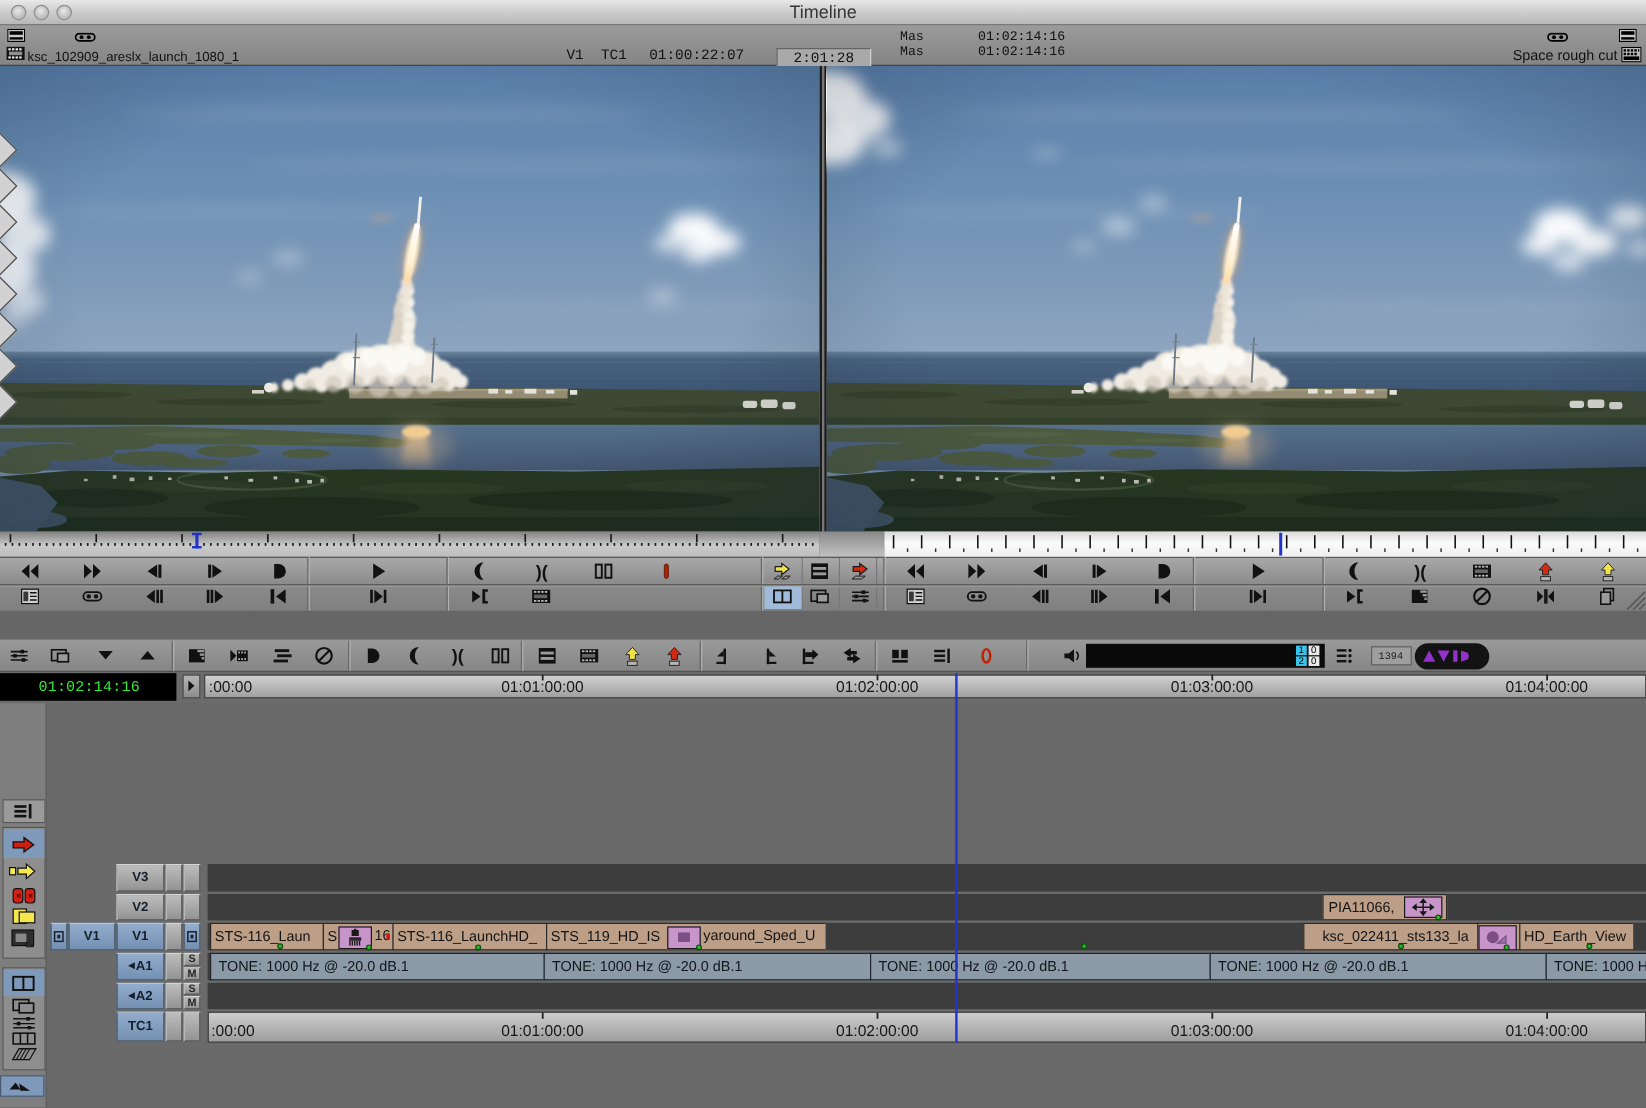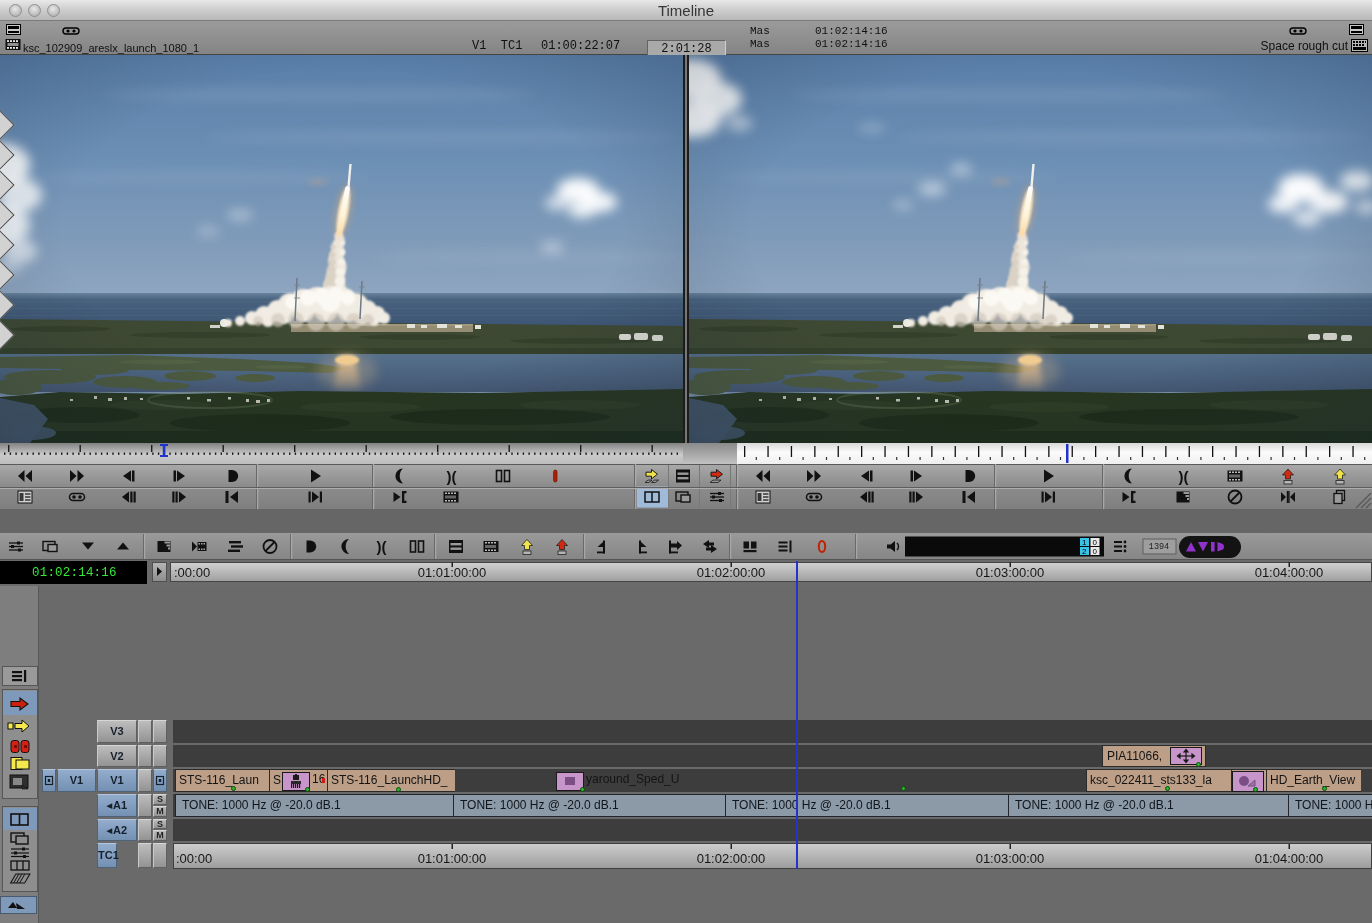--- a/index.html
+++ b/index.html
@@ -1218,21 +1218,21 @@
         <rect x="4.8" y="9" width="2.4" height="3" fill="#16202c"></rect>
       </svg></div>
     <div class="abs hbtn bbtn" style="left:97px;top:794px;width:40px;height:23px;line-height:21px;"><span style="font-size:7px;vertical-align:1px;">◀</span> A1</div>
     <div class="abs gbtn" style="left:138px;top:794px;width:14px;height:23px;"></div>
     <div class="abs gbtn" style="left:153px;top:794px;width:14px;height:11px;font-size:9px;font-weight:bold;text-align:center;line-height:9px;color:#222;">S</div>
     <div class="abs gbtn" style="left:153px;top:806px;width:14px;height:11px;font-size:9px;font-weight:bold;text-align:center;line-height:9px;color:#222;">M</div>
     <div class="abs hbtn bbtn" style="left:97px;top:819px;width:40px;height:22px;line-height:20px;"><span style="font-size:7px;vertical-align:1px;">◀</span> A2</div>
     <div class="abs gbtn" style="left:138px;top:819px;width:14px;height:22px;"></div>
     <div class="abs gbtn" style="left:153px;top:819px;width:14px;height:10px;font-size:9px;font-weight:bold;text-align:center;line-height:8px;color:#222;">S</div>
     <div class="abs gbtn" style="left:153px;top:830px;width:14px;height:11px;font-size:9px;font-weight:bold;text-align:center;line-height:9px;color:#222;">M</div>
-    <div class="abs hbtn bbtn" style="left:97px;top:843px;width:20px;height:25px;line-height:23px;">TC1</div>
+    <div class="abs hbtn bbtn" style="left:97px;top:843px;width:40px;height:25px;line-height:23px;">TC1</div>
     <div class="abs gbtn" style="left:138px;top:843px;width:14px;height:25px;"></div>
     <div class="abs gbtn" style="left:153px;top:843px;width:14px;height:25px;"></div>
     <div class="abs bbtn" style="left:42px;top:769px;width:14px;height:23px;"><svg width="12" height="21">
         <rect x="2.5" y="6.5" width="7" height="8" fill="none" stroke="#16202c" stroke-width="1.2"></rect>
         <rect x="4.8" y="9" width="2.4" height="3" fill="#16202c"></rect>
       </svg></div>
     <div class="abs hbtn bbtn" style="left:57px;top:769px;width:39px;height:23px;line-height:21px;">V1</div>
     <div class="abs lane" style="top:720px;height:23px;"></div>
     <div class="abs lane" style="top:745px;height:22px;"></div>
     <div class="abs lane" style="top:769px;height:23px;"></div>
@@ -1245,21 +1245,22 @@
           <line x1="8" y1="8" x2="22" y2="8"></line>
           <path d="M15,1.5 l-2,2.5 h4 Z"></path>
           <path d="M15,14.5 l-2,-2.5 h4 Z"></path>
           <path d="M6.5,8 l2.5,-2 v4 Z"></path>
           <path d="M23.5,8 l-2.5,-2 v4 Z"></path>
         </g>
       </svg></div>
     <div class="abs clip" style="left:175px;top:769px;width:94px;height:23px;border-left:1px solid #2a2a2a;border-top:1px solid #2a2a2a;border-bottom:1px solid #2a2a2a;font-size:12px;color:#141414;line-height:21px;padding-left:3px;overflow:hidden;white-space:nowrap;">STS-116_Laun</div>
     <div class="abs clip" style="left:269px;top:769px;width:58px;height:23px;border-left:1px solid #2a2a2a;border-top:1px solid #2a2a2a;border-bottom:1px solid #2a2a2a;font-size:12px;color:#141414;line-height:21px;padding-left:3px;overflow:hidden;white-space:nowrap;">S</div>
     <div class="abs clip" style="left:327px;top:769px;width:128px;height:23px;border-left:1px solid #2a2a2a;border-top:1px solid #2a2a2a;border-bottom:1px solid #2a2a2a;font-size:12px;color:#141414;line-height:21px;padding-left:3px;overflow:hidden;white-space:nowrap;">STS-116_LaunchHD_</div>
-    <div class="abs clip" style="left:1086px;top:769px;width:145px;height:23px;border-left:1px solid #2a2a2a;border-top:1px solid #2a2a2a;border-bottom:1px solid #2a2a2a;font-size:12px;color:#141414;line-height:21px;padding-left:3px;overflow:hidden;white-space:nowrap;">ksc_022411_sts133_la</div>
+    <div class="abs clip" style="left:455px;top:769px;width:233px;height:23px;border-left:1px solid #2a2a2a;border-top:1px solid #2a2a2a;border-bottom:1px solid #2a2a2a;font-size:12px;color:#141414;line-height:21px;padding-left:3px;overflow:hidden;white-space:nowrap;">STS_119_HD_IS</div>
+    <div class="abs clip" style="left:1086px;top:769px;width:145px;height:23px;border-left:1px solid #2a2a2a;border-top:1px solid #2a2a2a;border-bottom:1px solid #2a2a2a;font-size:12px;color:#141414;line-height:21px;padding-left:15px;overflow:hidden;white-space:nowrap;">ksc_022411_sts133_la</div>
     <div class="abs clip" style="left:1231px;top:769px;width:35px;height:23px;border-left:1px solid #2a2a2a;border-top:1px solid #2a2a2a;border-bottom:1px solid #2a2a2a;font-size:12px;color:#141414;line-height:21px;padding-left:3px;overflow:hidden;white-space:nowrap;"></div>
     <div class="abs clip" style="left:1266px;top:769px;width:96px;height:23px;border-left:1px solid #2a2a2a;border-top:1px solid #2a2a2a;border-bottom:1px solid #2a2a2a;font-size:12px;color:#141414;line-height:21px;padding-left:3px;overflow:hidden;white-space:nowrap;">HD_Earth_View</div>
     <div class="abs" style="left:1361px;top:769px;width:11px;height:23px;background:#3d3d3d;"></div>
     <div class="abs" style="left:312px;top:769px;width:14px;height:23px;font-size:12px;color:#141414;line-height:21px;">16</div>
     <div class="abs" style="left:586px;top:769px;width:100px;height:23px;font-size:12px;color:#141414;line-height:21px;">yaround_Sped_U</div>
     <div class="abs fxbox" style="left:282px;top:772px;width:28px;height:19px;"><svg width="26" height="17">
         <g fill="#1a1a1a">
           <rect x="10" y="2" width="6" height="5"></rect>
           <rect x="12" y="1" width="2" height="4"></rect>
           <path d="M8,8 h10 v3 h-10 Z" opacity=".9"></path>

